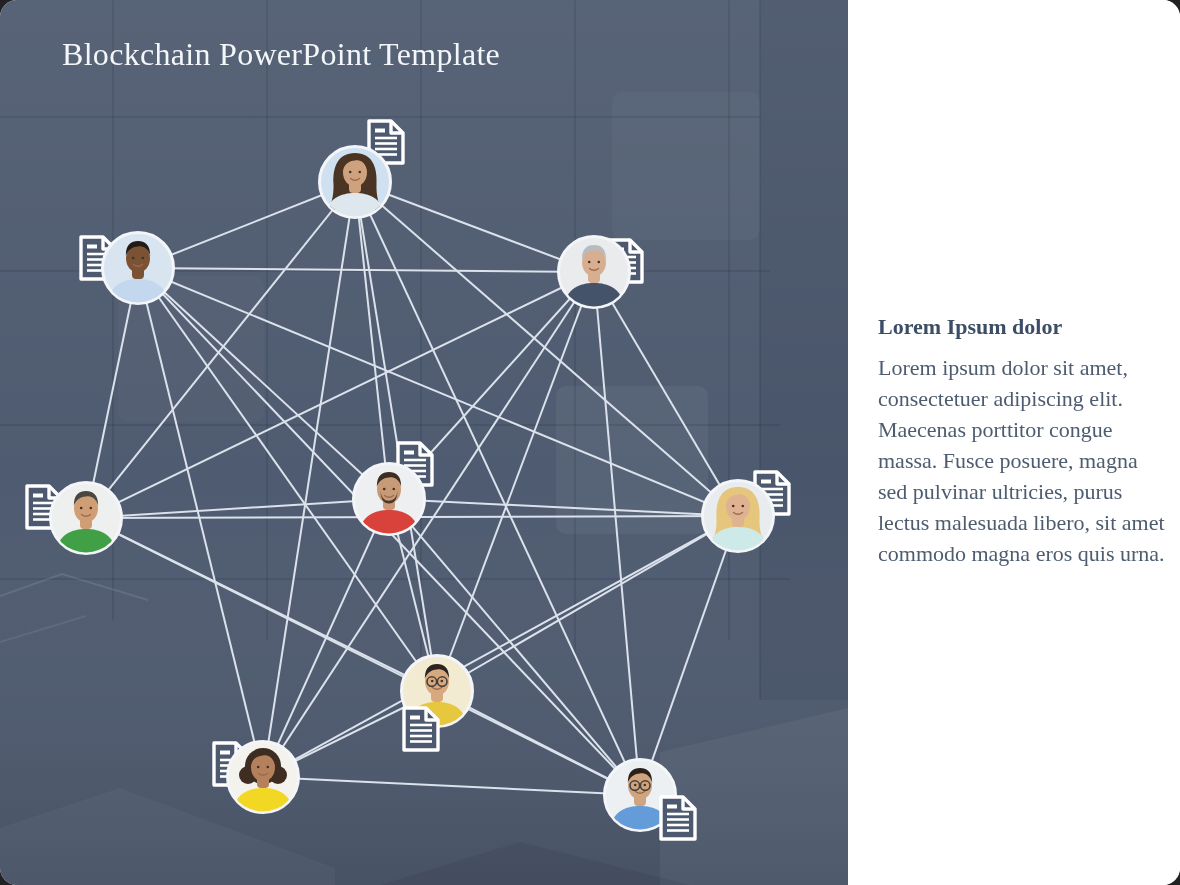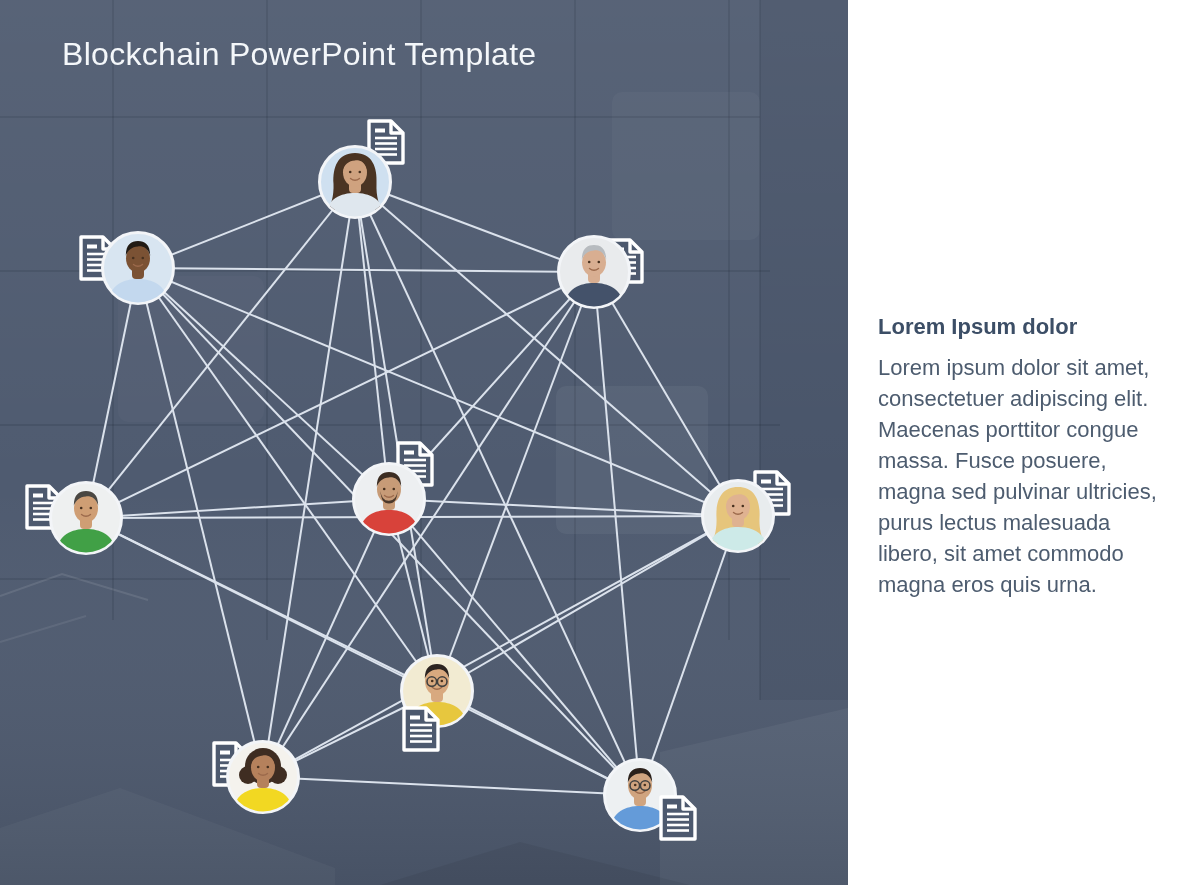--- a/index.html
+++ b/index.html
@@ -1,19 +1,20 @@
 <!DOCTYPE html>
 <html><head>
 <meta charset="utf-8">
 <style>
   html,body{margin:0;padding:0;background:#222;}
   .slide{
     position:relative;width:1180px;height:885px;overflow:hidden;
-    font-family:Liberation Sans, sans-serif;
+    font-family:Liberation Serif, serif;
     background:var(--panel-bg,#fff);
+    border-radius:17px;
   }
   .stage{
     position:absolute;left:0;top:0;width:848px;height:885px;
     background:var(--bg,#4f5b70);overflow:hidden;
   }
   .decor{position:absolute;left:0;top:0;z-index:0;}
   .edges{position:absolute;left:0;top:0;z-index:1;}
   .slide-title{
     position:absolute;left:62px;top:36px;z-index:6;margin:0;
     font-size:32px;font-weight:400;letter-spacing:.3px;

